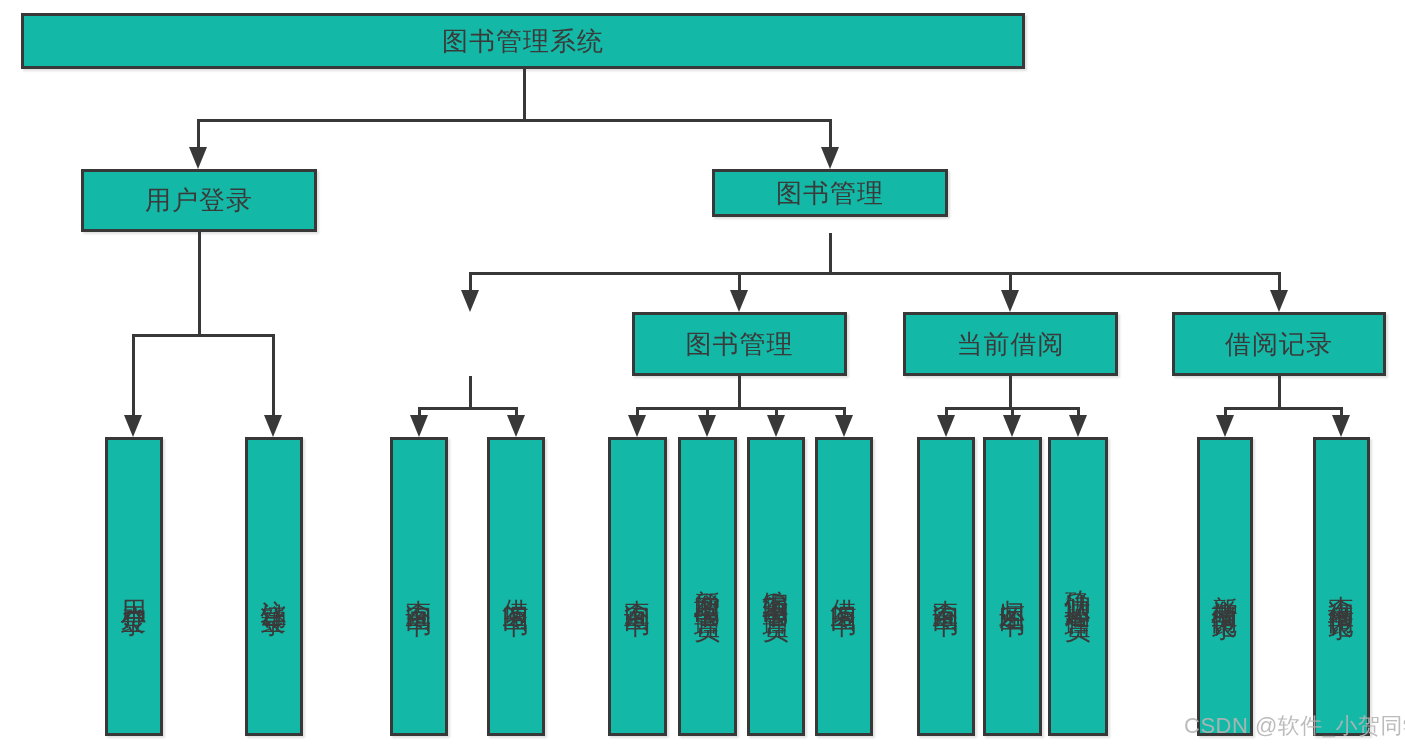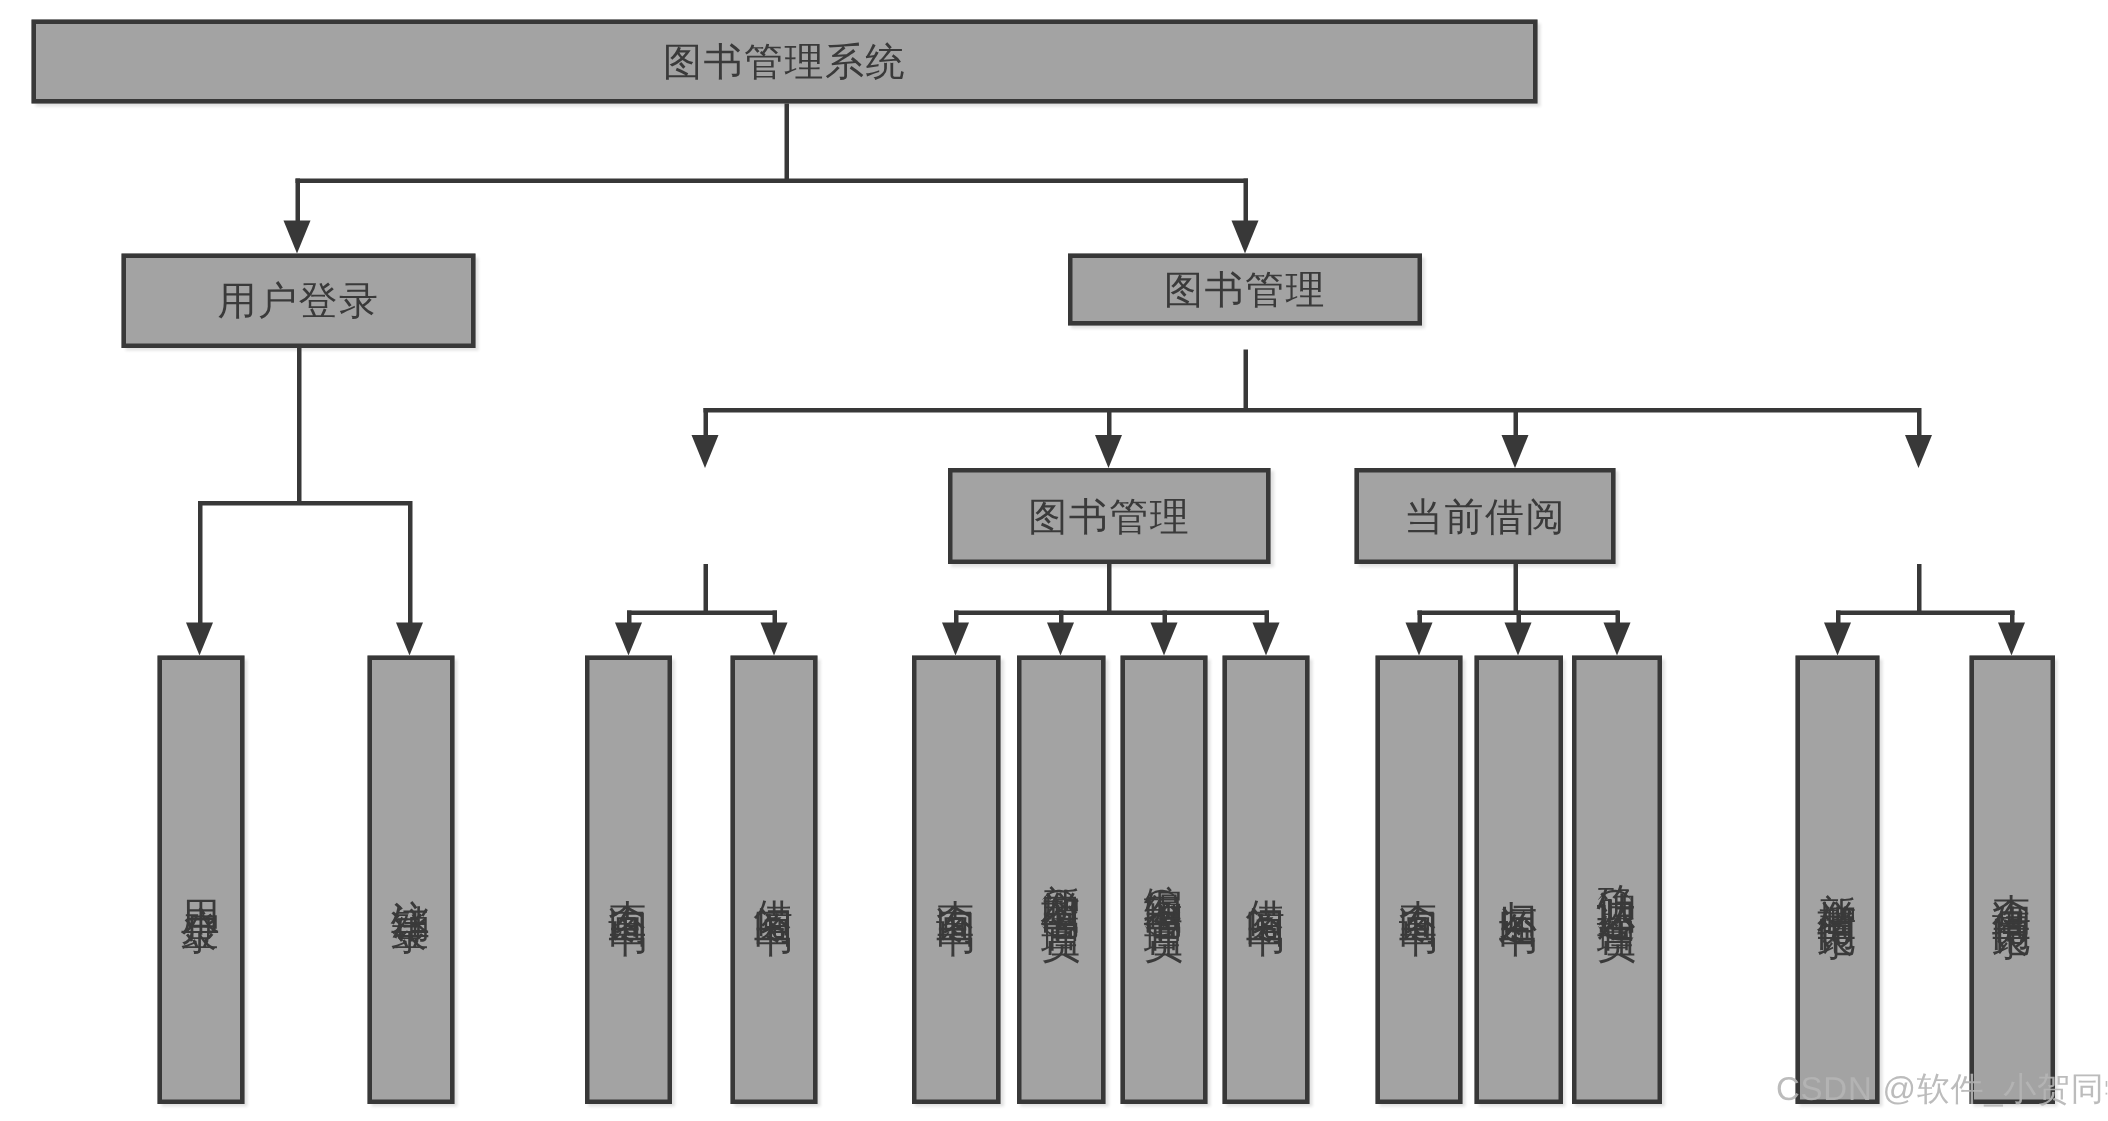--- a/index.html
+++ b/index.html
@@ -1,21 +1,21 @@
 <!DOCTYPE html>
 <html><head>
 <meta charset="utf-8">
 <style>
   html,body{margin:0;padding:0;background:#fff;}
   #canvas{
     position:relative;width:1405px;height:747px;background:#ffffff;overflow:hidden;
     font-family:"Liberation Sans",sans-serif;color:#3a3a3a;
   }
   .box{
-    position:absolute;box-sizing:border-box;border:3px solid #383838;background:#a3a3a3;
+    position:absolute;box-sizing:border-box;border:3px solid #383838;background:#14b8a6;
     display:flex;align-items:center;justify-content:center;
     box-shadow:2px 2px 2px rgba(0,0,0,0.12);
   }
   .box span{font-size:26px;letter-spacing:1px;color:#3a3a3a;white-space:nowrap;}
   .leaf span{
     writing-mode:vertical-rl;text-orientation:mixed;letter-spacing:4px;
     white-space:nowrap;line-height:1;
   }
   .vl,.hl{position:absolute;background:#383838;}
   .vl{width:3px;}
@@ -67,22 +67,25 @@
   <div class="vl" style="left:738px;top:272px;height:20px"></div>
   <div class="arrow" style="left:730px;top:290px"></div>
   <div class="vl" style="left:1009px;top:272px;height:20px"></div>
   <div class="arrow" style="left:1001px;top:290px"></div>
   <div class="vl" style="left:1278px;top:272px;height:20px"></div>
   <div class="arrow" style="left:1270px;top:290px"></div>
 
   <div class="box" style="left:632px;top:312px;width:215px;height:64px">
     <span>图书管理</span>
   </div>
-  <div class="box" style="left:903px;top:312px;width:174px;height:64px">
+  <div class="box" style="left:903px;top:312px;width:215px;height:64px">
     <span>当前借阅</span>
+  </div>
+  <div class="box" style="left:1172px;top:312px;width:214px;height:64px">
+    <span>借阅记录</span>
   </div>
 
   <div class="vl" style="left:469px;top:376px;height:33px"></div>
   <div class="hl" style="left:418px;top:407px;width:100px"></div>
   <div class="vl" style="left:418px;top:407px;height:12px"></div>
   <div class="arrow" style="left:410px;top:415px"></div>
   <div class="vl" style="left:515px;top:407px;height:12px"></div>
   <div class="arrow" style="left:507px;top:415px"></div>
 
   <div class="vl" style="left:738px;top:376px;height:33px"></div>

